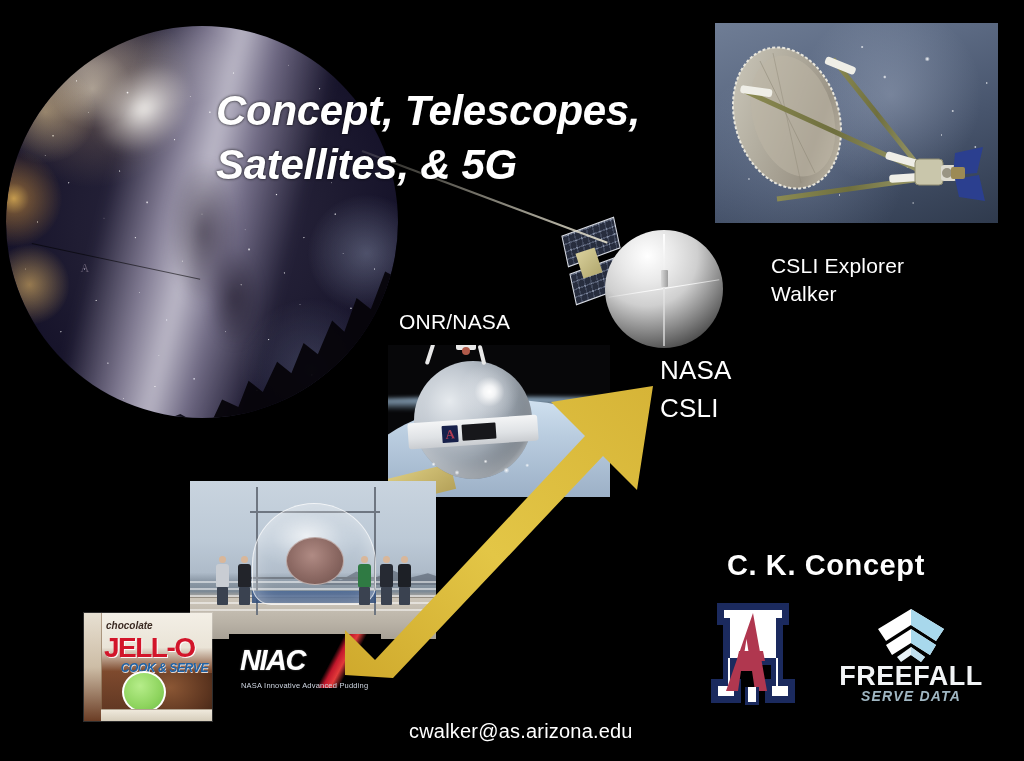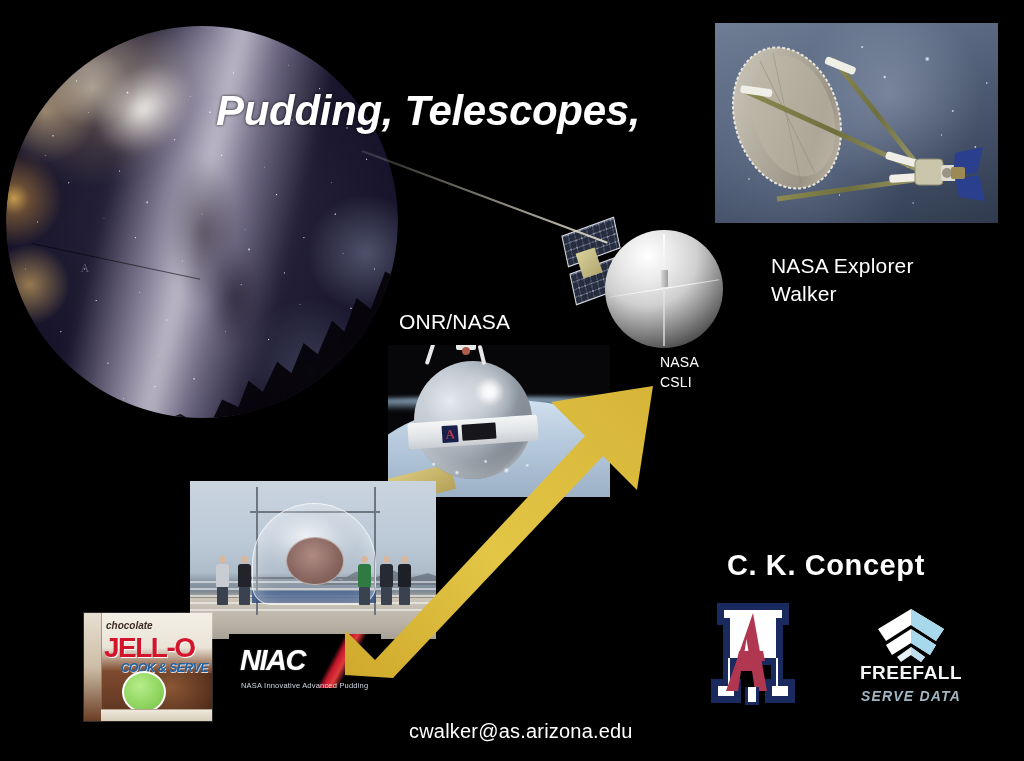--- a/index.html
+++ b/index.html
@@ -175,21 +175,21 @@
   
   .lbl{position:absolute;color:#fff;font-weight:400;letter-spacing:.2px;}
   #title{
     position:absolute;left:216px;top:84px;width:500px;
     color:#fff;font-style:italic;font-weight:700;font-size:42px;
     line-height:1.28;letter-spacing:-.3px;z-index:40;
     text-shadow:0 0 3px rgba(0,0,0,.9);
   }
   #explorer-label{left:771px;top:252px;font-size:21px;line-height:1.35;}
   #onr-label{left:399px;top:310px;font-size:21px;}
-  #csli-label{left:660px;top:352px;font-size:14px;line-height:1.45;}
+  #csli-label{left:660px;top:352px;font-size:26px;line-height:1.45;}
   #author{left:727px;top:549px;font-size:29px;font-weight:700;letter-spacing:.6px;}
   #email{left:409px;top:720px;font-size:20px;}
 
   
   .cubesat{position:absolute;left:557px;top:212px;width:180px;height:160px;z-index:20;}
   .cubesat .ball{
     position:absolute;left:48px;top:18px;width:118px;height:118px;border-radius:50%;
     background:
       radial-gradient(circle at 36% 22%, #ffffff 0%, #e9e9e9 22%, #cfcfcf 42%, #8d8d8d 62%, #4a4a4a 82%, #262626 100%);
   }
@@ -389,21 +389,21 @@
   
   .gold-arrow{position:absolute;left:335px;top:378px;width:330px;height:300px;z-index:15;}
 
   
   .az-logo{position:absolute;left:693px;top:591px;width:120px;height:118px;}
 
   
   .ff-logo{position:absolute;left:832px;top:607px;width:158px;height:102px;}
   .ff-logo .ffword{
     position:absolute;left:0;top:56px;width:100%;text-align:center;color:#f2f4f6;
-    font-size:19px;font-weight:700;letter-spacing:.5px;line-height:1;
+    font-size:27px;font-weight:700;letter-spacing:.5px;line-height:1;
   }
   .ff-logo .fftag{
     position:absolute;left:0;top:82px;width:100%;text-align:center;color:#9fb6c2;
     font-size:14px;font-style:italic;font-weight:700;letter-spacing:1.2px;line-height:1;
   }
 </style>
 </head>
 <body>
 
 <div id="slide">
@@ -456,21 +456,21 @@
       <rect x="200" y="136" width="28" height="26" rx="4" fill="#c9c6ab" stroke="#8e8b70" stroke-width="1"></rect>
       <rect x="226" y="142" width="16" height="16" rx="3" fill="#dedbd0"></rect>
       <circle cx="232" cy="150" r="5" fill="#9a9584"></circle>
 
       <polygon points="240,130 268,124 262,150 238,152" fill="#2b3f8f"></polygon>
       <polygon points="240,156 264,152 270,178 244,174" fill="#2b3f8f"></polygon>
       <rect x="236" y="144" width="14" height="12" rx="2" fill="#9c8a55"></rect>
     </svg>
   </div>
   <div class="lbl" id="explorer-label">
-    <div>NASA Explorer</div>
+    <div>CSLI Explorer</div>
     <div>Walker</div>
   </div>
 
   <div class="antenna-line"></div>
 
   <div class="cubesat">
     <div class="panel p1"></div>
     <div class="panel p2"></div>
     <div class="bus"></div>
     <div class="ball">
@@ -565,21 +565,22 @@
     <div class="band"></div>
   </div>
 
   <div class="niac">
     <div class="swoosh"></div>
     <div class="word">NIAC</div>
     <div class="sub">NASA Innovative Advanced Pudding</div>
   </div>
 
   <div id="title">
-    <div>Pudding, Telescopes,</div>
+    <div>Concept, Telescopes,</div>
+    <div>Satellites, &amp; 5G</div>
   </div>
 
   <div class="lbl" id="author">C. K. Concept</div>
 
   <svg class="az-logo" viewBox="0 0 120 118">
 
     <path d="M18,112 L18,88 L30,88 L30,34 L24,34 L24,12 L96,12 L96,34 L90,34 L90,88 L102,88 L102,112 L72,112
              L72,88 L78,88 L78,74 L42,74 L42,88 L48,88 L48,112 Z" fill="#1b2a5e"></path>
 
     <path d="M25,105 L25,95 L37,95 L37,27 L31,27 L31,19 L89,19 L89,27 L83,27 L83,95 L95,95 L95,105 L79,105

